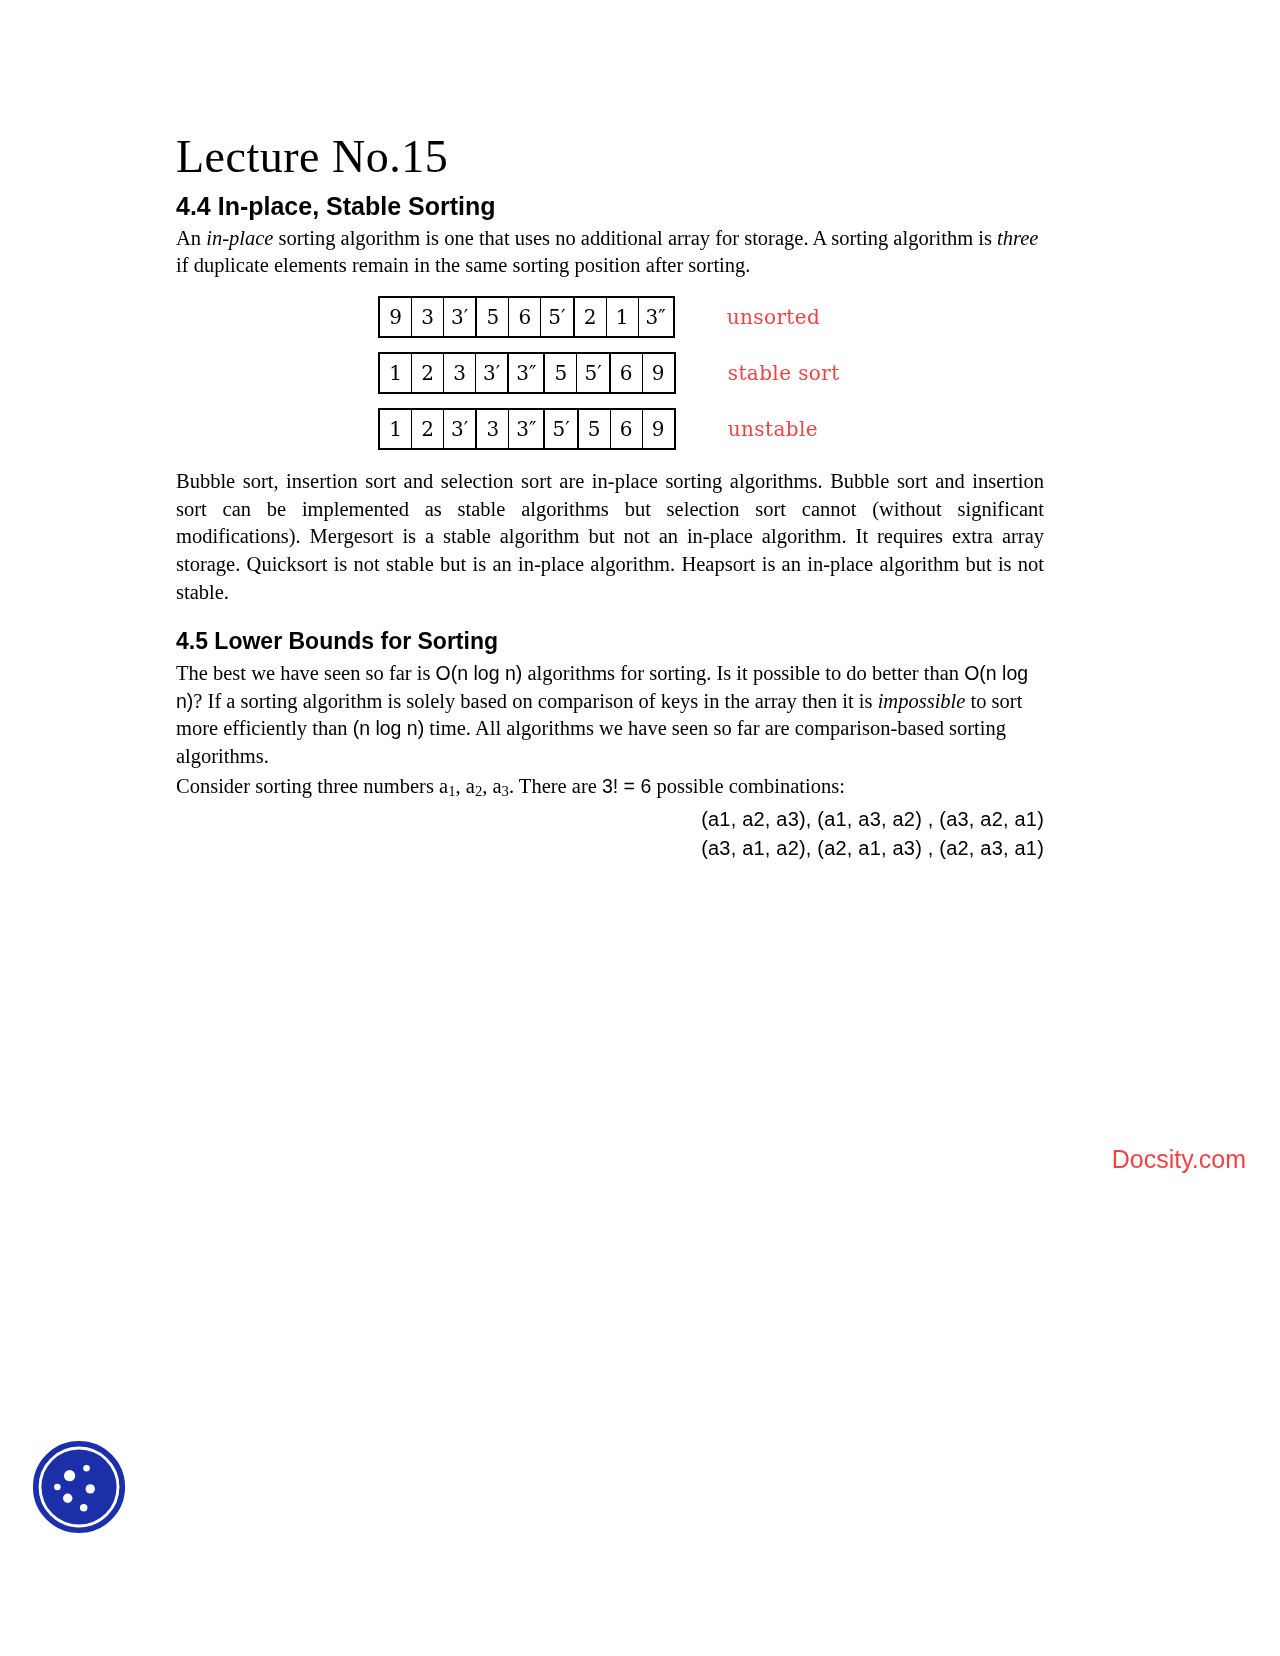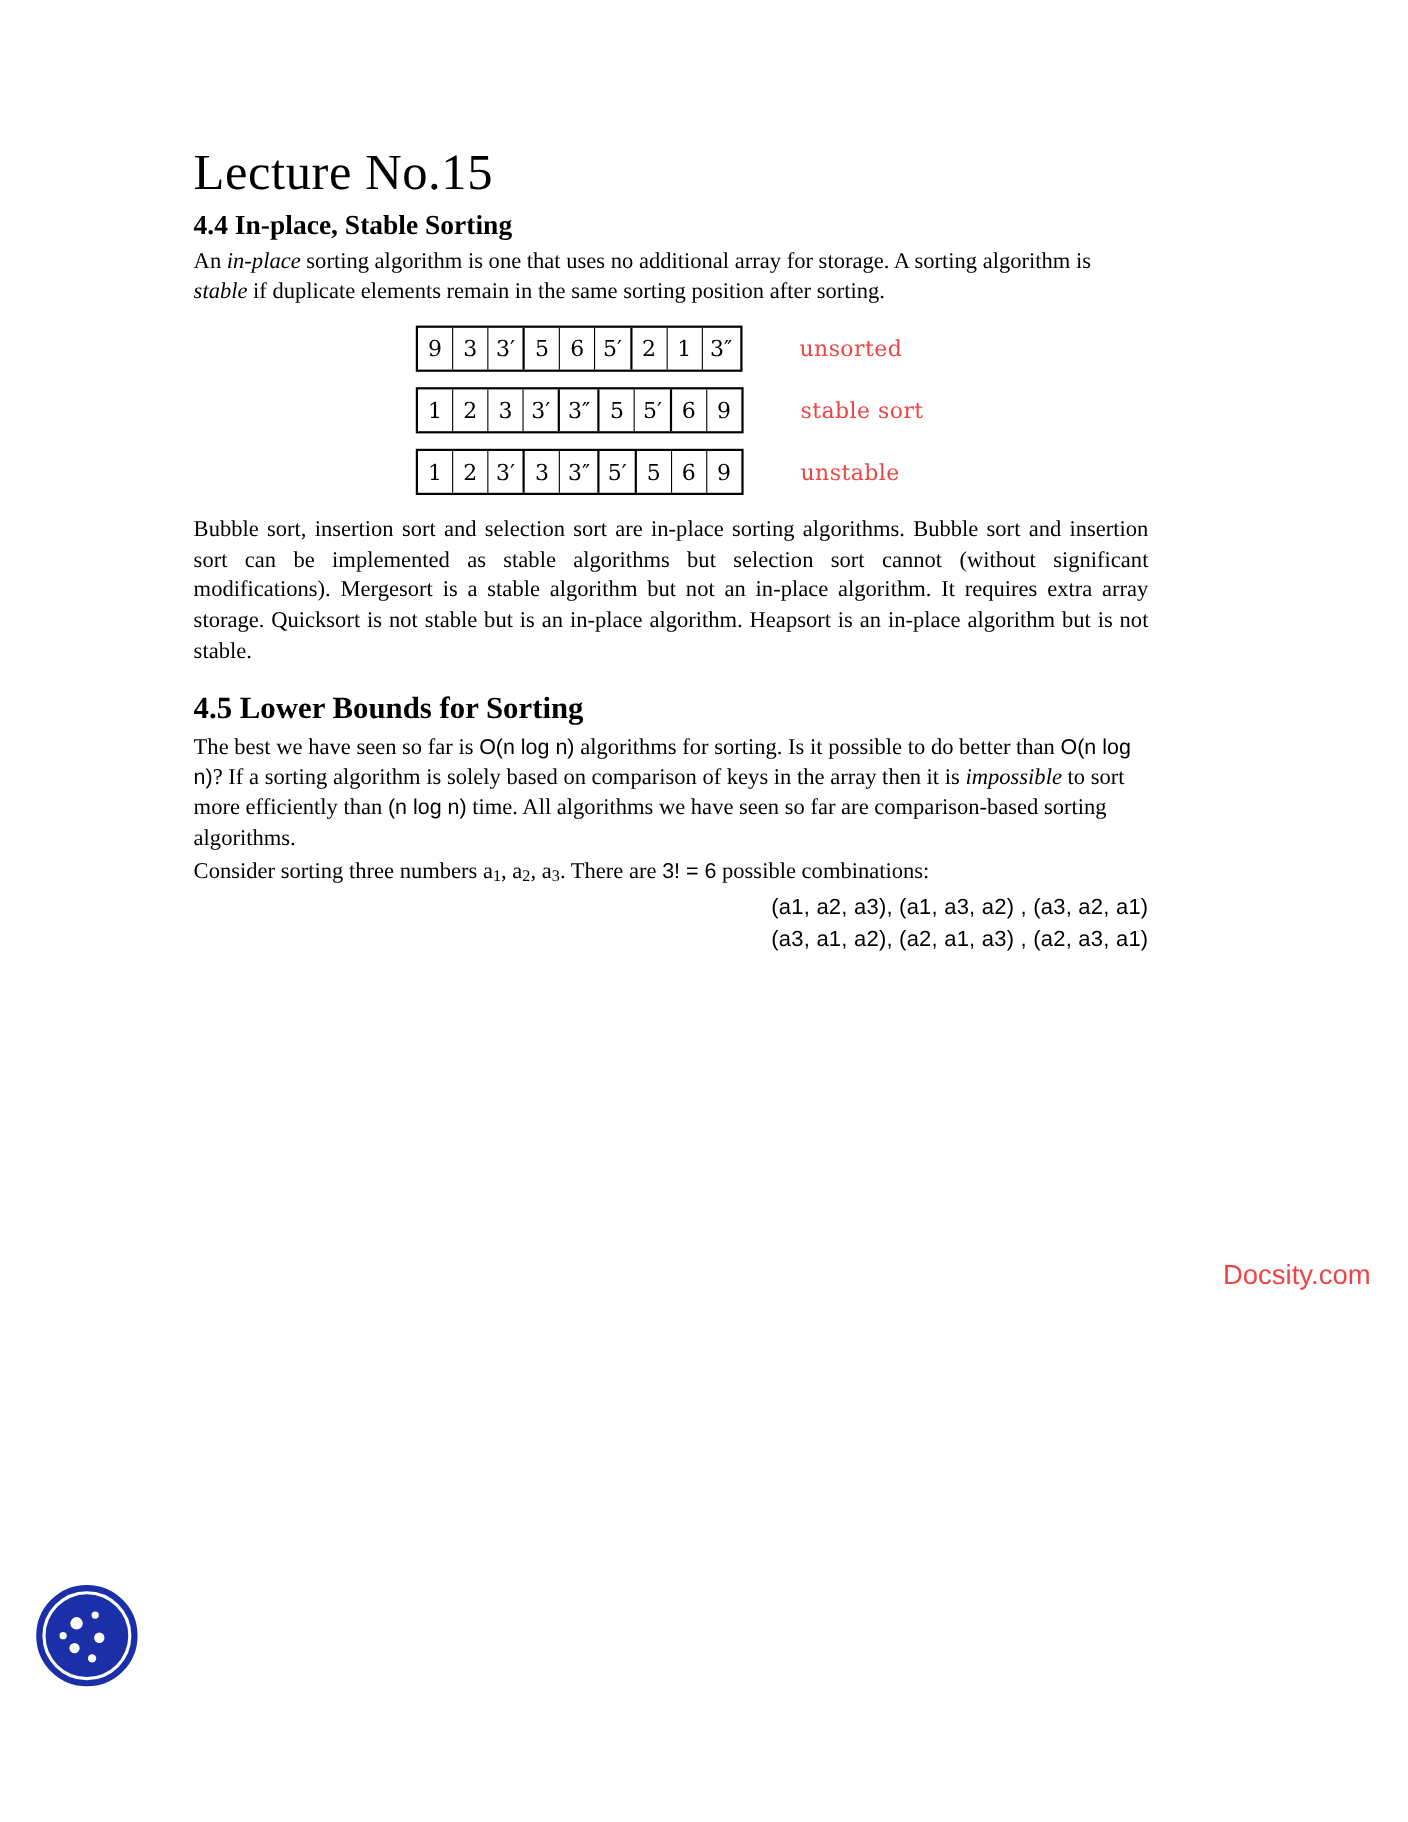--- a/index.html
+++ b/index.html
@@ -29,28 +29,28 @@
   }
   .lecture-title {
     font-family: "Liberation Serif", serif;
     font-size: 46px;
     font-weight: normal;
     letter-spacing: 0.5px;
     margin: 0 0 8px 0;
     line-height: 1.1;
   }
   h2.section-heading {
-    font-family: Liberation Serif, serif;
+    font-family: Liberation Sans, sans-serif;
     font-size: 25px;
     font-weight: bold;
     margin: 6px 0 4px 0;
     line-height: 1.2;
   }
   h2.section-heading.second {
-    font-size: 28px;
+    font-size: 23px;
     margin-top: 22px;
     margin-bottom: 4px;
   }
   p.body-text {
     font-size: 20.5px;
     line-height: 1.35;
     margin: 0 0 2px 0;
     text-align: left;
   }
   p.justified {
@@ -140,21 +140,21 @@
 </head>
 <body>
 
 <div class="page">
   <div class="content">
 
     <h1 class="lecture-title">Lecture No.15</h1>
 
     <h2 class="section-heading">4.4 In-place, Stable Sorting</h2>
 
-    <p class="body-text"><span>An </span><em>in-place</em><span> sorting algorithm is one that uses no additional array for storage. A sorting algorithm is  </span><em>stable</em><span> if duplicate elements remain in the same sorting position after sorting.</span></p>
+    <p class="body-text"><span>An </span><em>in-place</em><span> sorting algorithm is one that uses no additional array for storage. A sorting algorithm is  </span><em>three</em><span> if duplicate elements remain in the same sorting position after sorting.</span></p>
 
     <div class="figure">
 
       <div class="fig-row" style="left:202px; top:4px;">
         <div class="arr">
           <div class="cell">9</div>
           <div class="cell">3</div>
           <div class="cell thick">3′</div>
           <div class="cell">5</div>
           <div class="cell">6</div>

